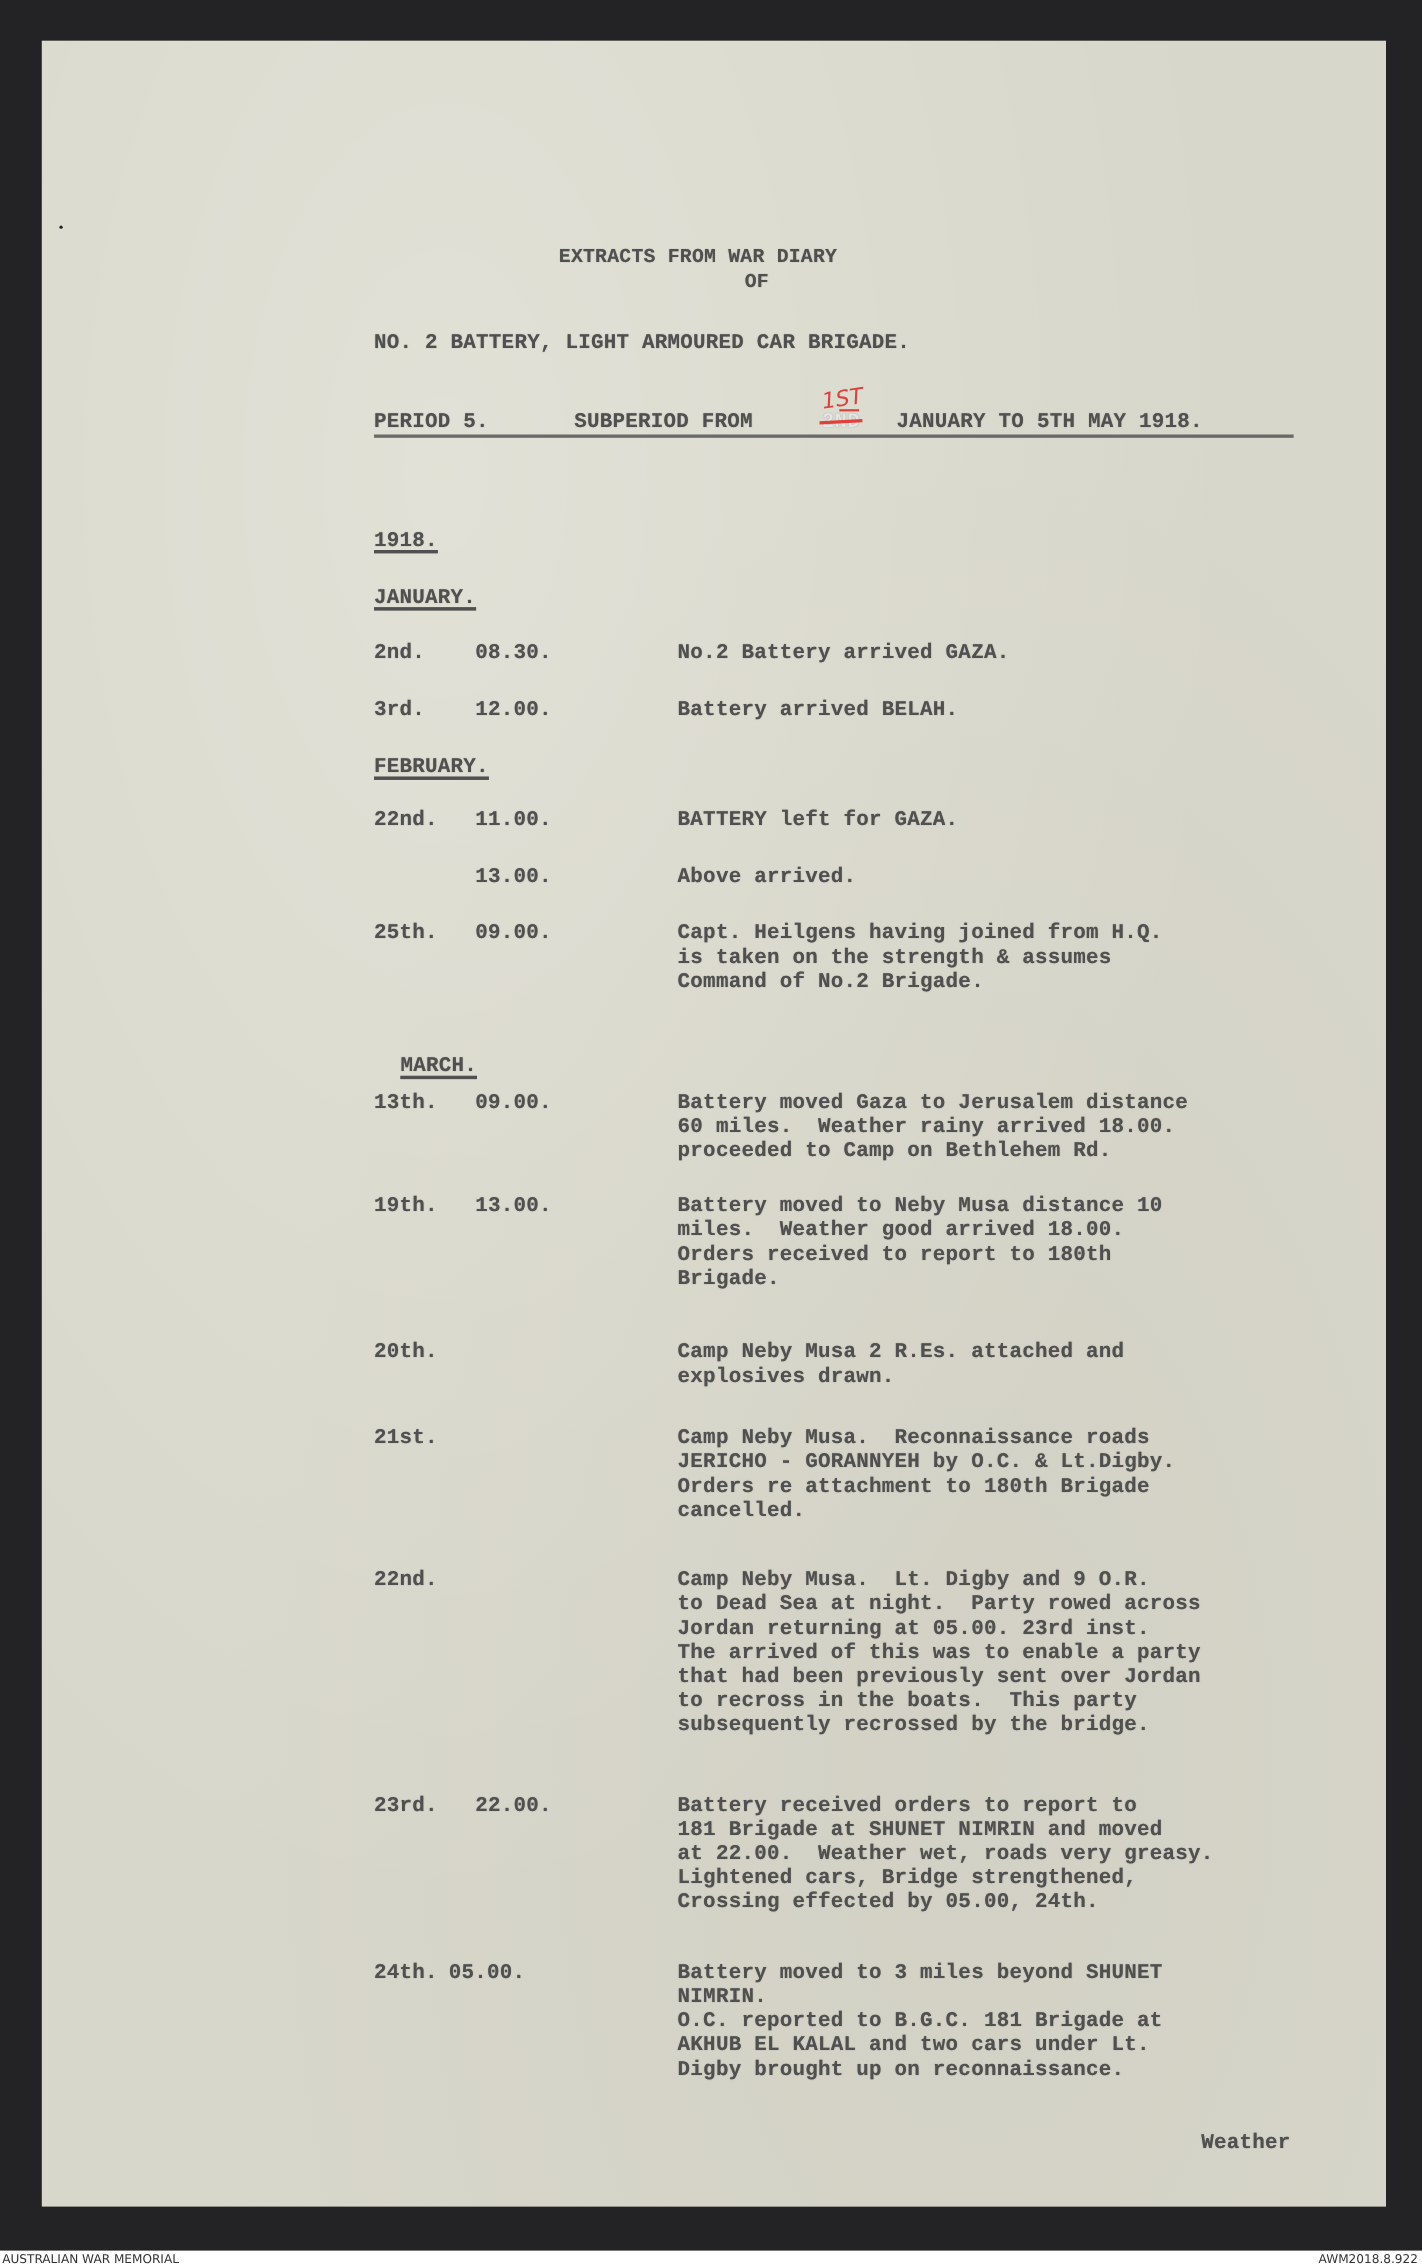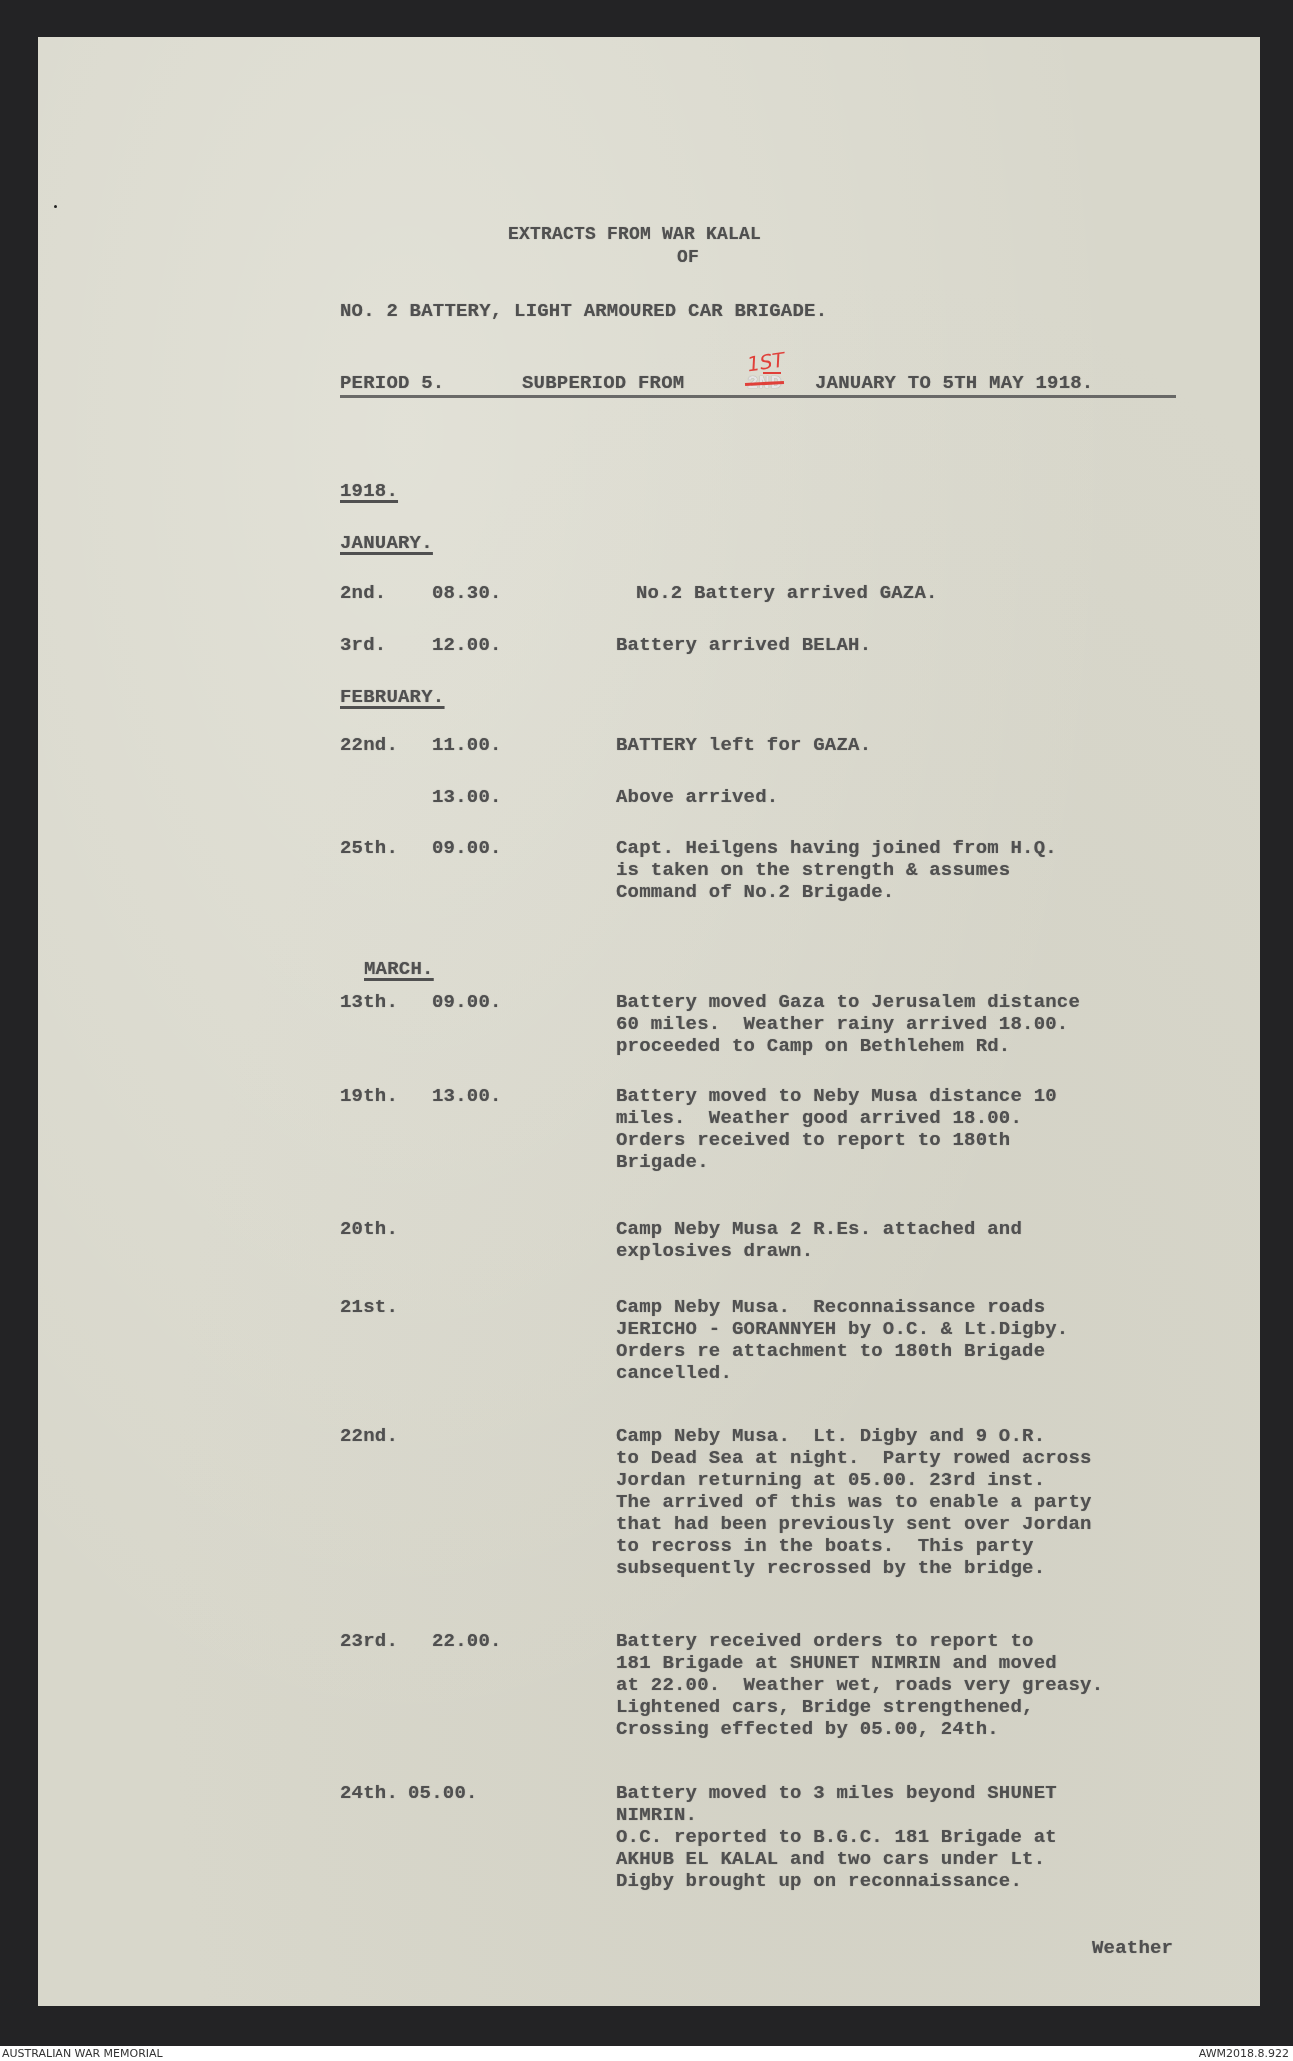--- a/index.html
+++ b/index.html
@@ -45,41 +45,41 @@
   .footer .left { position:absolute; left:2px; top:0; }
   .footer .right { position:absolute; right:4px; top:0; }
   .speck { position:absolute; width:3px; height:3px; background:#222; border-radius:50%; }
 </style>
 </head>
 <body>
 
 <div class="paper"></div>
 <div class="speck" style="left:54px;top:205px;"></div>
 
-<div class="t title" style="left:508px;top:223px;">EXTRACTS FROM WAR KALAL</div>
+<div class="t title" style="left:508px;top:223px;">EXTRACTS FROM WAR DIARY</div>
 <div class="t title" style="left:677px;top:246px;">OF</div>
 <div class="t" style="left:340px;top:300px;">NO. 2 BATTERY, LIGHT ARMOURED CAR BRIGADE.</div>
 
 <div class="t" style="left:340px;top:372px;">PERIOD 5.</div>
 <div class="t" style="left:522px;top:372px;">SUBPERIOD FROM</div>
 <div class="t" style="left:747px;top:372px;"><span class="strike">2ND</span></div>
 <div class="red-note">1ST</div>
 <div class="red-note-under"></div>
 <div class="t" style="left:815px;top:372px;">JANUARY TO 5TH MAY 1918.</div>
 <div class="period-line"></div>
 
 <div class="t ul" style="left:340px;top:480px;">1918.</div>
 <div class="t ul" style="left:340px;top:532px;">JANUARY.</div>
 <div class="t ul" style="left:340px;top:686px;">FEBRUARY.</div>
 <div class="t ul" style="left:340px;top:958px;padding-left:24px;">MARCH.</div>
 
 <div class="entry" style="top:582px;">
   <div class="t" style="left:340px;">2nd.</div>
   <div class="t" style="left:432px;">08.30.</div>
-  <div class="t" style="left:636px;">No.2 Battery arrived GAZA.</div>
+  <div class="t" style="left:616px;">No.2 Battery arrived GAZA.</div>
 </div>
 
 <div class="entry" style="top:634px;">
   <div class="t" style="left:340px;">3rd.</div>
   <div class="t" style="left:432px;">12.00.</div>
   <div class="t" style="left:616px;">Battery arrived BELAH.</div>
 </div>
 
 <div class="entry" style="top:734px;">
   <div class="t" style="left:340px;">22nd.</div>

